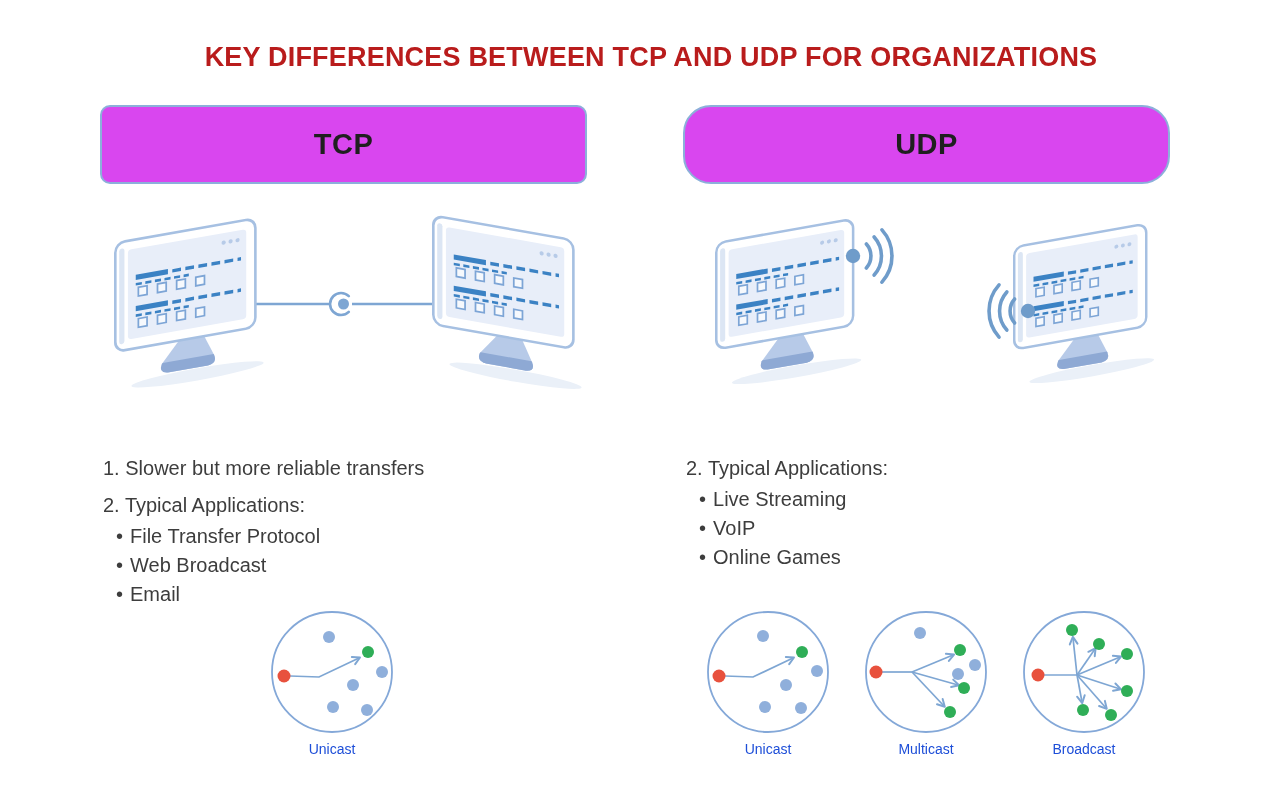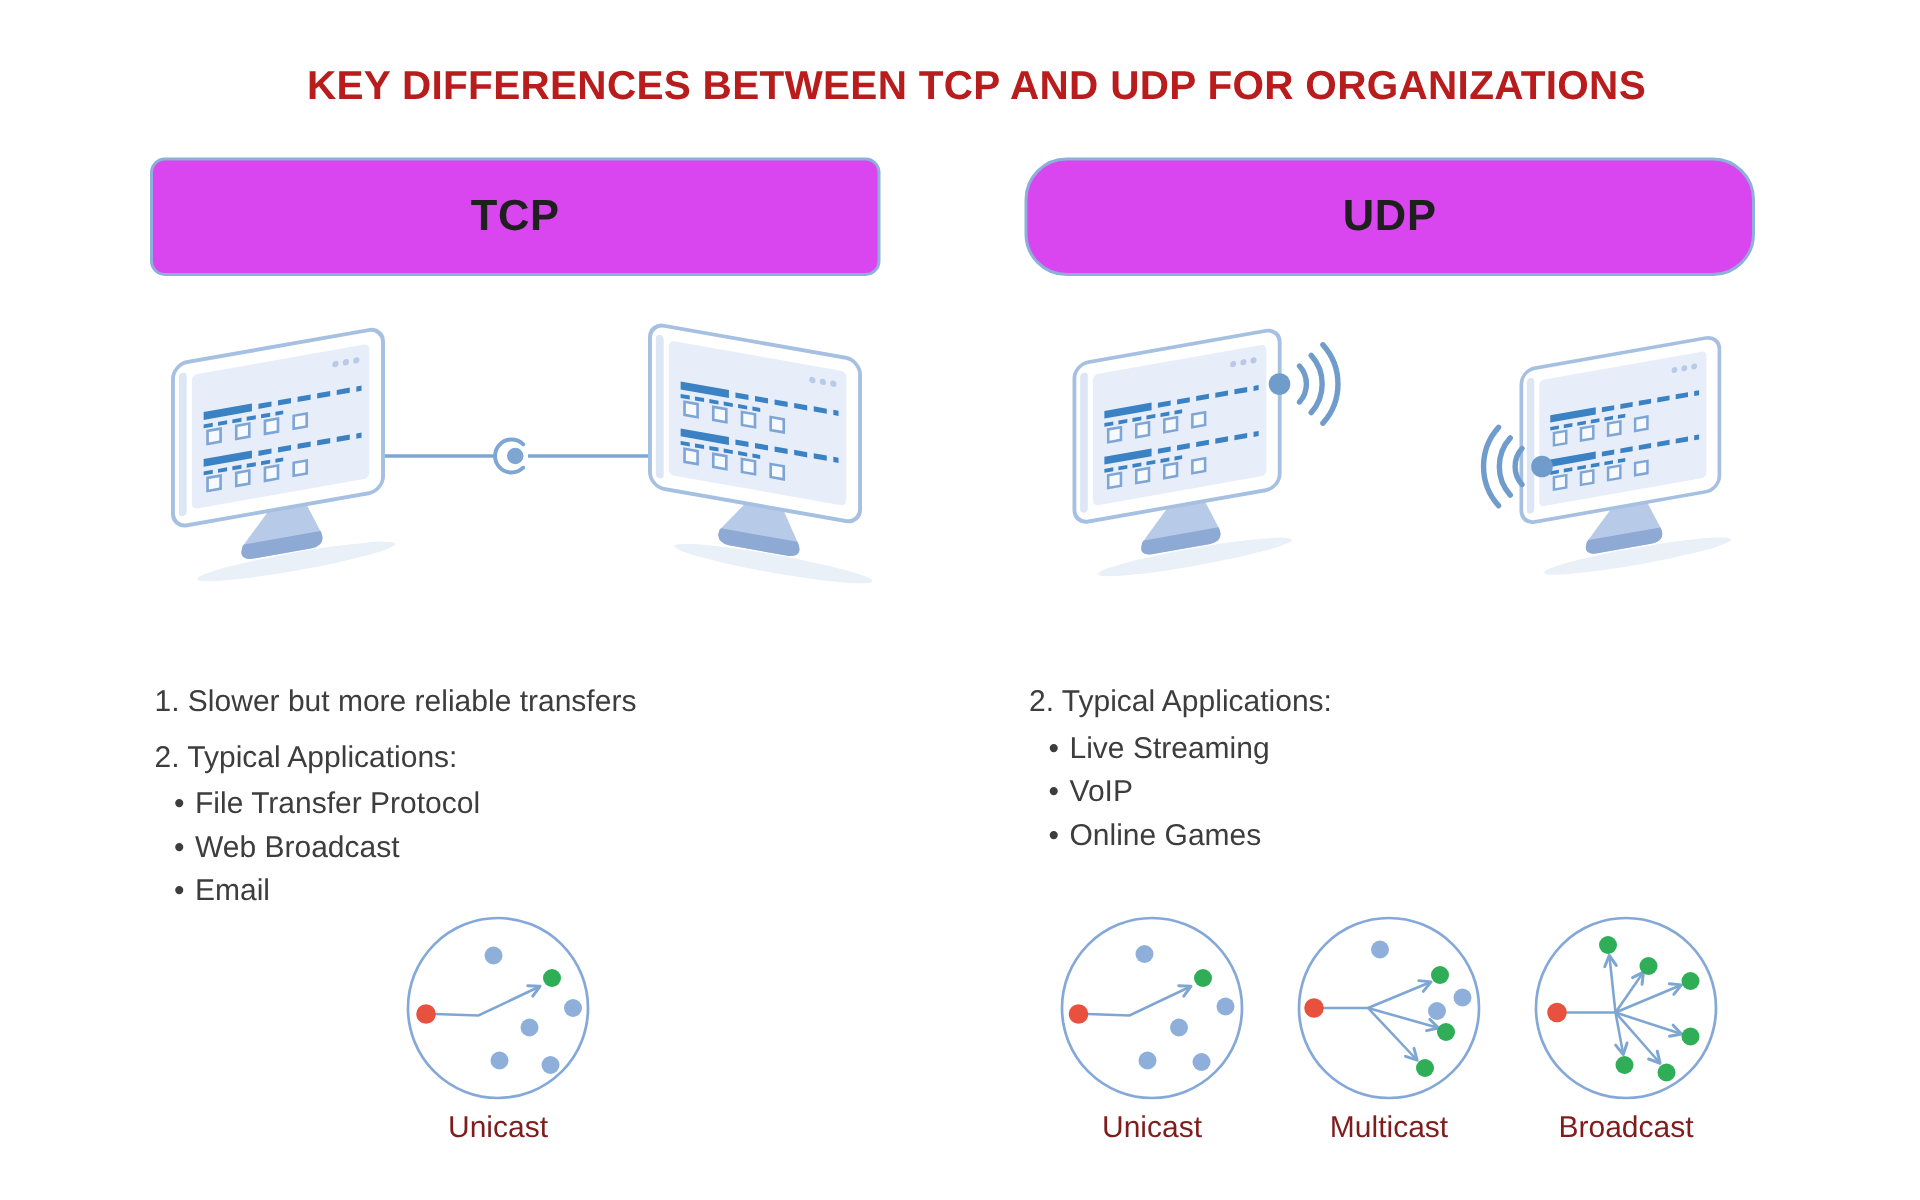--- a/index.html
+++ b/index.html
@@ -17,21 +17,21 @@
   #tcp-illo{left:100px;} #udp-illo{left:683px;}
   .points{position:absolute;top:456px;font-size:20px;color:#3d3d3d;white-space:nowrap;}
   #tcp-points{left:103px;width:470px;} #udp-points{left:686px;width:510px;}
   .feature{line-height:24px;margin-bottom:13px;}
   .apps-heading{line-height:24px;margin-bottom:5px;}
   ul.apps{list-style:none;margin:0;padding:0 0 0 13px;}
   ul.apps li{line-height:29px;}
   .blt{margin-right:7px;}
   .cast{position:absolute;top:609px;width:140px;text-align:center;}
   .cast svg{display:block;margin:0 auto;overflow:visible;}
-  .cast-label{font-size:20px;color:#7f1d1d;margin-top:6px;}
+  .cast-label{font-size:14px;color:#1d4ed8;margin-top:6px;}
   #cast-tcp-unicast{left:262px;} #cast-udp-unicast{left:698px;}
   #cast-udp-multicast{left:856px;} #cast-udp-broadcast{left:1014px;}
   .defs-holder{position:absolute;width:0;height:0;overflow:hidden;}
 </style>
 </head>
 <body>
 
 <div class="stage">
 
   <svg class="defs-holder" aria-hidden="true">

